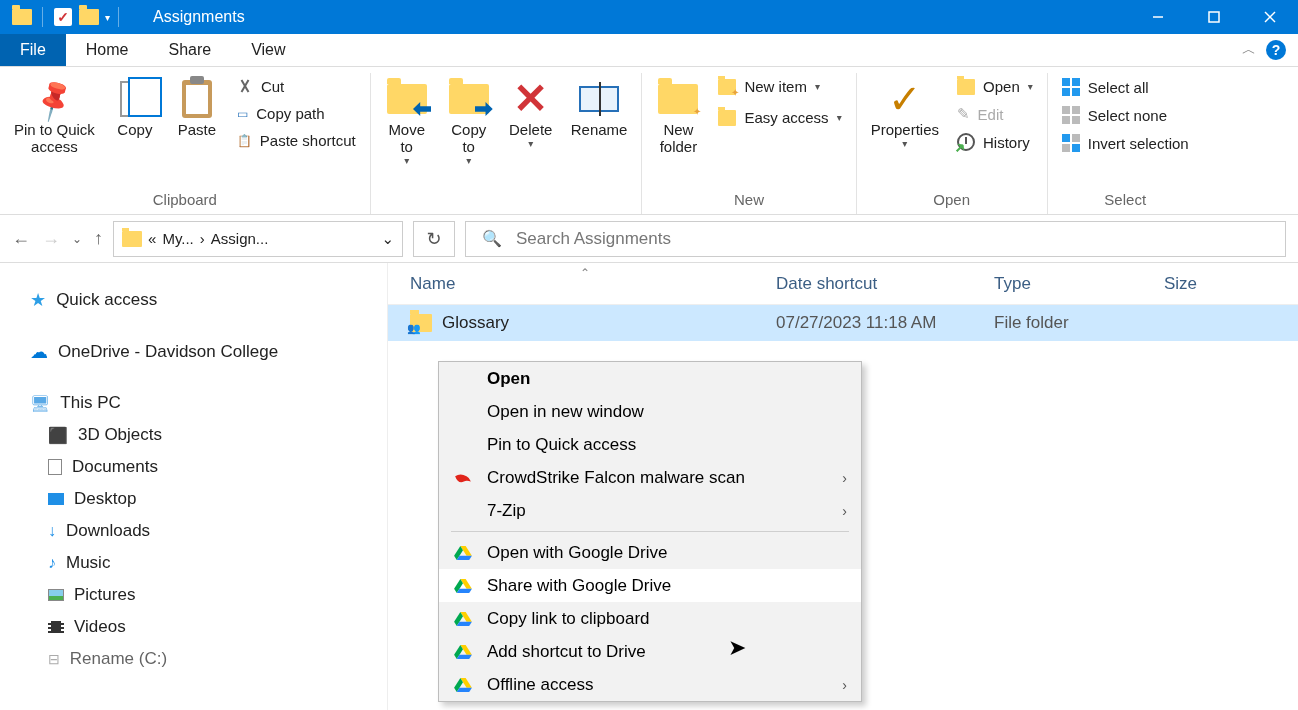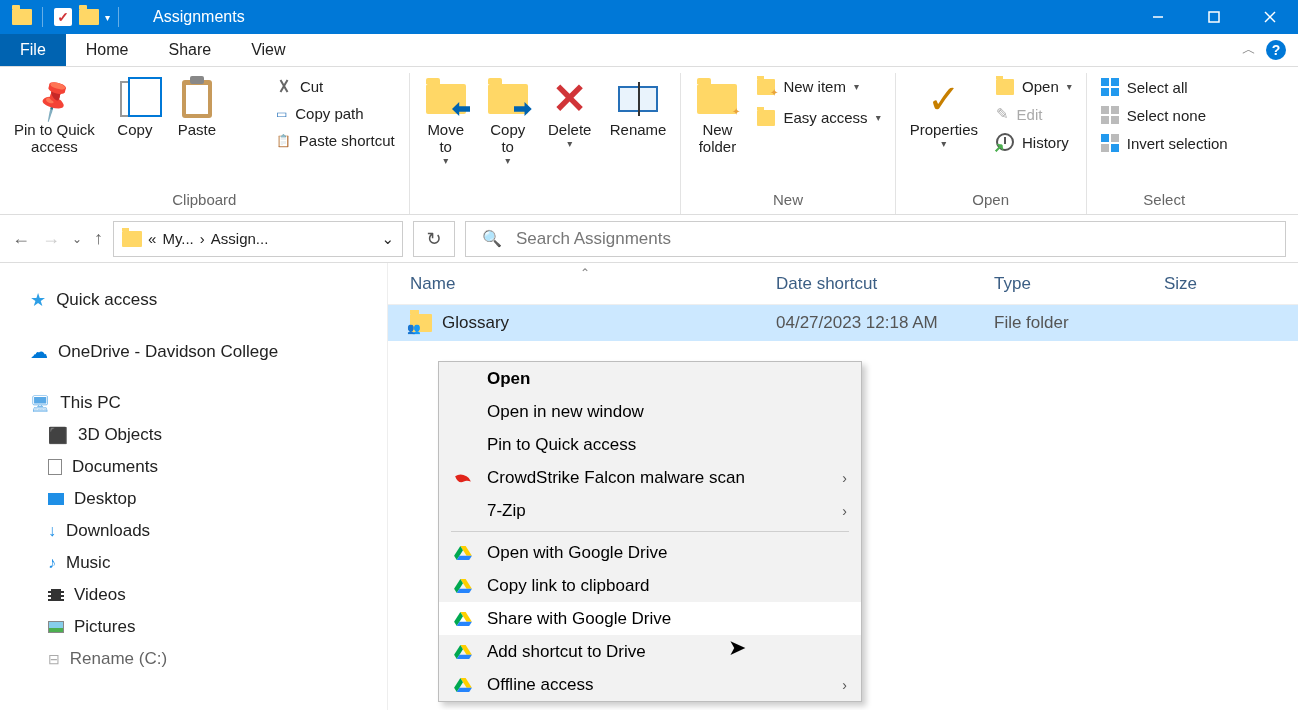--- a/index.html
+++ b/index.html
@@ -196,21 +196,21 @@
             <div class="copy-ic"></div>
           </div>
         <span>Copy</span>
       </div>
       <div class="vbtn">
         <div class="icon-slot">
             <div class="paste-ic"></div>
           </div>
         <span>Paste</span>
       </div>
-      <div style="display:flex;flex-direction:column;gap:4px;padding-top:2px;margin-left:39px;">
+      <div style="display:flex;flex-direction:column;gap:4px;padding-top:2px;">
         <div class="hbtn">
             <span class="scissors"></span>
             <span>Cut</span>
           </div>
         <div class="hbtn">
             <span style="font-size:12px;color:#2670B8;">▭</span>
             <span>Copy path</span>
           </div>
         <div class="hbtn">
             <span style="font-size:12px;">📋</span>
@@ -406,26 +406,26 @@
       </div>
     <div class="item sub">
         <span class="dl-ic">↓</span>
         <span>Downloads</span>
       </div>
     <div class="item sub">
         <span class="music-ic">♪</span>
         <span>Music</span>
       </div>
     <div class="item sub">
+        <span class="pic-ic"></span>
+        <span>Pictures</span>
+      </div>
+    <div class="item sub">
         <span class="vid-ic"></span>
         <span>Videos</span>
-      </div>
-    <div class="item sub">
-        <span class="pic-ic"></span>
-        <span>Pictures</span>
       </div>
     <div class="item sub" style="opacity:0.7;">
         <span class="disk-ic">⊟</span>
         <span>Rename (C:)</span>
       </div>
   </div>
 
   <div class="content">
     <div class="colheaders">
       <div class="col name"><span>Name</span><span class="sort-caret">⌃</span></div>
@@ -434,21 +434,21 @@
       <div class="col size">Size</div>
     </div>
 
     <div class="filerow">
       <div class="fname">
         <div class="folder-shared">
             <span class="ppl">👥</span>
           </div>
         <span>Glossary</span>
       </div>
-      <div class="fdate">04/27/2023 12:18 AM</div>
+      <div class="fdate">07/27/2023 11:18 AM</div>
       <div class="ftype">File folder</div>
     </div>
   </div>
 </div>
 
 <div class="contextmenu">
   <div class="cm-item bold">
       <span class="cm-icon"></span>
       <span class="cm-label">Open</span>
     </div>
@@ -477,57 +477,57 @@
   <div class="cm-sep"></div>
   <div class="cm-item">
       <span class="cm-icon">
         <svg class="gd-tri" viewBox="0 0 20 18">
           <path d="M7 1 L13 1 L20 12 L14 12 Z" fill="#FFCF00"></path>
           <path d="M7 1 L0 12 L3 17 L10 6 Z" fill="#00A950"></path>
           <path d="M3 17 L17 17 L20 12 L6 12 Z" fill="#2684FC"></path>
         </svg>
       </span>
       <span class="cm-label">Open with Google Drive</span>
-    </div>
-  <div class="cm-item">
-      <span class="cm-icon">
-        <svg class="gd-tri" viewBox="0 0 20 18">
-          <path d="M7 1 L13 1 L20 12 L14 12 Z" fill="#FFCF00"></path>
-          <path d="M7 1 L0 12 L3 17 L10 6 Z" fill="#00A950"></path>
-          <path d="M3 17 L17 17 L20 12 L6 12 Z" fill="#2684FC"></path>
-        </svg>
-      </span>
-      <span class="cm-label">Copy link to clipboard</span>
     </div>
   <div class="cm-item hover">
       <span class="cm-icon">
         <svg class="gd-tri" viewBox="0 0 20 18">
           <path d="M7 1 L13 1 L20 12 L14 12 Z" fill="#FFCF00"></path>
           <path d="M7 1 L0 12 L3 17 L10 6 Z" fill="#00A950"></path>
           <path d="M3 17 L17 17 L20 12 L6 12 Z" fill="#2684FC"></path>
         </svg>
       </span>
       <span class="cm-label">Share with Google Drive</span>
     </div>
   <div class="cm-item">
       <span class="cm-icon">
         <svg class="gd-tri" viewBox="0 0 20 18">
           <path d="M7 1 L13 1 L20 12 L14 12 Z" fill="#FFCF00"></path>
           <path d="M7 1 L0 12 L3 17 L10 6 Z" fill="#00A950"></path>
           <path d="M3 17 L17 17 L20 12 L6 12 Z" fill="#2684FC"></path>
         </svg>
       </span>
-      <span class="cm-label">Add shortcut to Drive</span>
+      <span class="cm-label">Copy link to clipboard</span>
     </div>
   <div class="cm-item">
       <span class="cm-icon">
         <svg class="gd-tri" viewBox="0 0 20 18">
           <path d="M7 1 L13 1 L20 12 L14 12 Z" fill="#FFCF00"></path>
           <path d="M7 1 L0 12 L3 17 L10 6 Z" fill="#00A950"></path>
           <path d="M3 17 L17 17 L20 12 L6 12 Z" fill="#2684FC"></path>
         </svg>
       </span>
+      <span class="cm-label">Add shortcut to Drive</span>
+    </div>
+  <div class="cm-item">
+      <span class="cm-icon">
+        <svg class="gd-tri" viewBox="0 0 20 18">
+          <path d="M7 1 L13 1 L20 12 L14 12 Z" fill="#FFCF00"></path>
+          <path d="M7 1 L0 12 L3 17 L10 6 Z" fill="#00A950"></path>
+          <path d="M3 17 L17 17 L20 12 L6 12 Z" fill="#2684FC"></path>
+        </svg>
+      </span>
       <span class="cm-label">Offline access</span>
       <span class="cm-arrow">›</span>
     </div>
 </div>
 
 <div class="cursor">➤</div>
 
 </body></html>

